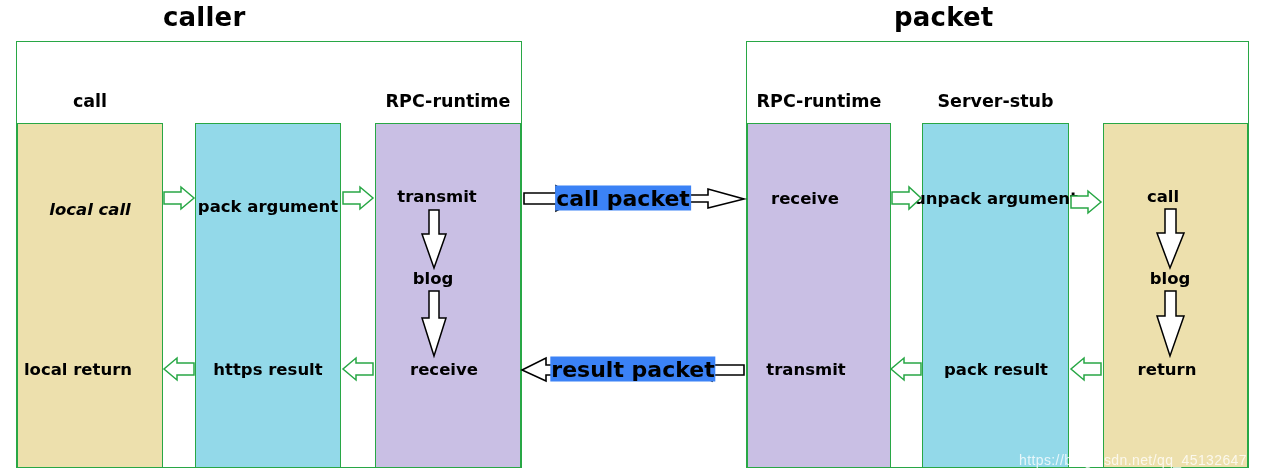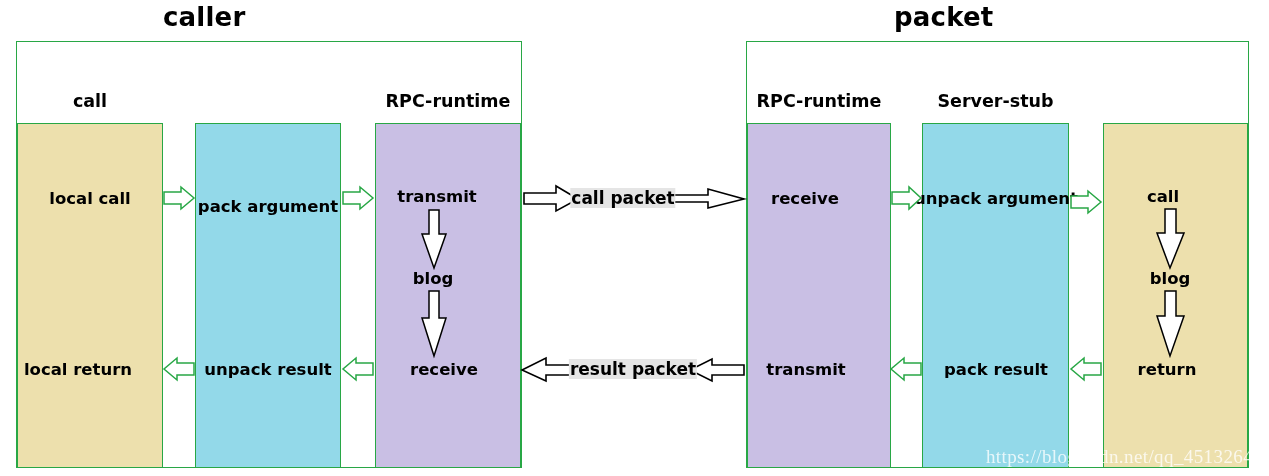--- a/index.html
+++ b/index.html
@@ -70,50 +70,50 @@
     font-weight: 700;
     color: #000000;
     text-align: center;
     white-space: nowrap;
     transform: translate(-50%, -50%);
   }
 
   
   .packet-label {
     position: absolute;
-    font-size: 17px;
+    font-size: 22px;
     font-weight: 700;
     color: #000000;
     white-space: nowrap;
     text-align: center;
     transform: translate(-50%, -50%);
-    background: #e5e5e5;
+    background: #3b82f6;
     padding: 0 1px;
     z-index: 4;
   }
 
   
   #arrows {
     position: absolute;
     left: 0;
     top: 0;
     width: 1269px;
     height: 476px;
     pointer-events: none;
     z-index: 3;
   }
 
   
   #watermark {
     position: absolute;
-    right: 6px;
+    right: 22px;
     bottom: 8px;
-    font-size: 19px;
+    font-size: 14px;
     color: rgba(255,255,255,0.78);
-    font-family: Liberation Serif, serif;
+    font-family: Liberation Sans, sans-serif;
     letter-spacing: 0.4px;
     white-space: nowrap;
     z-index: 6;
   }
 </style>
 </head>
 <body>
 
 <div id="canvas">
 
@@ -130,27 +130,27 @@
   <div class="col-header" style="left:922px;width:147px;">Server-stub</div>
 
   <div class="lane yellow" style="left:17px;width:146px;"></div>
   <div class="lane cyan" style="left:195px;width:146px;"></div>
   <div class="lane purple" style="left:375px;width:146px;"></div>
 
   <div class="lane purple" style="left:747px;width:144px;"></div>
   <div class="lane cyan" style="left:922px;width:147px;"></div>
   <div class="lane yellow" style="left:1103px;width:145px;"></div>
 
-  <div class="step" style="left:90px;top:198px;">local call</div>
+  <div class="step" style="left:90px;top:209px;font-style:italic;">local call</div>
   <div class="step" style="left:268px;top:198px;margin-top:8px;">pack argument</div>
   <div class="step" style="left:437px;top:196px;">transmit</div>
   <div class="step" style="left:433px;top:278px;">blog</div>
   <div class="step" style="left:444px;top:369px;">receive</div>
   <div class="step" style="left:78px;top:369px;">local return</div>
-  <div class="step" style="left:268px;top:369px;">unpack result</div>
+  <div class="step" style="left:268px;top:369px;">https result</div>
 
   <div class="step" style="left:805px;top:198px;">receive</div>
   <div class="step" style="left:996px;top:198px;">unpack argument</div>
   <div class="step" style="left:1163px;top:196px;">call</div>
   <div class="step" style="left:1170px;top:278px;">blog</div>
   <div class="step" style="left:1167px;top:369px;">return</div>
   <div class="step" style="left:806px;top:369px;">transmit</div>
   <div class="step" style="left:996px;top:369px;">pack result</div>
 
   <div class="packet-label" style="left:623px;top:198px;">call packet</div>

